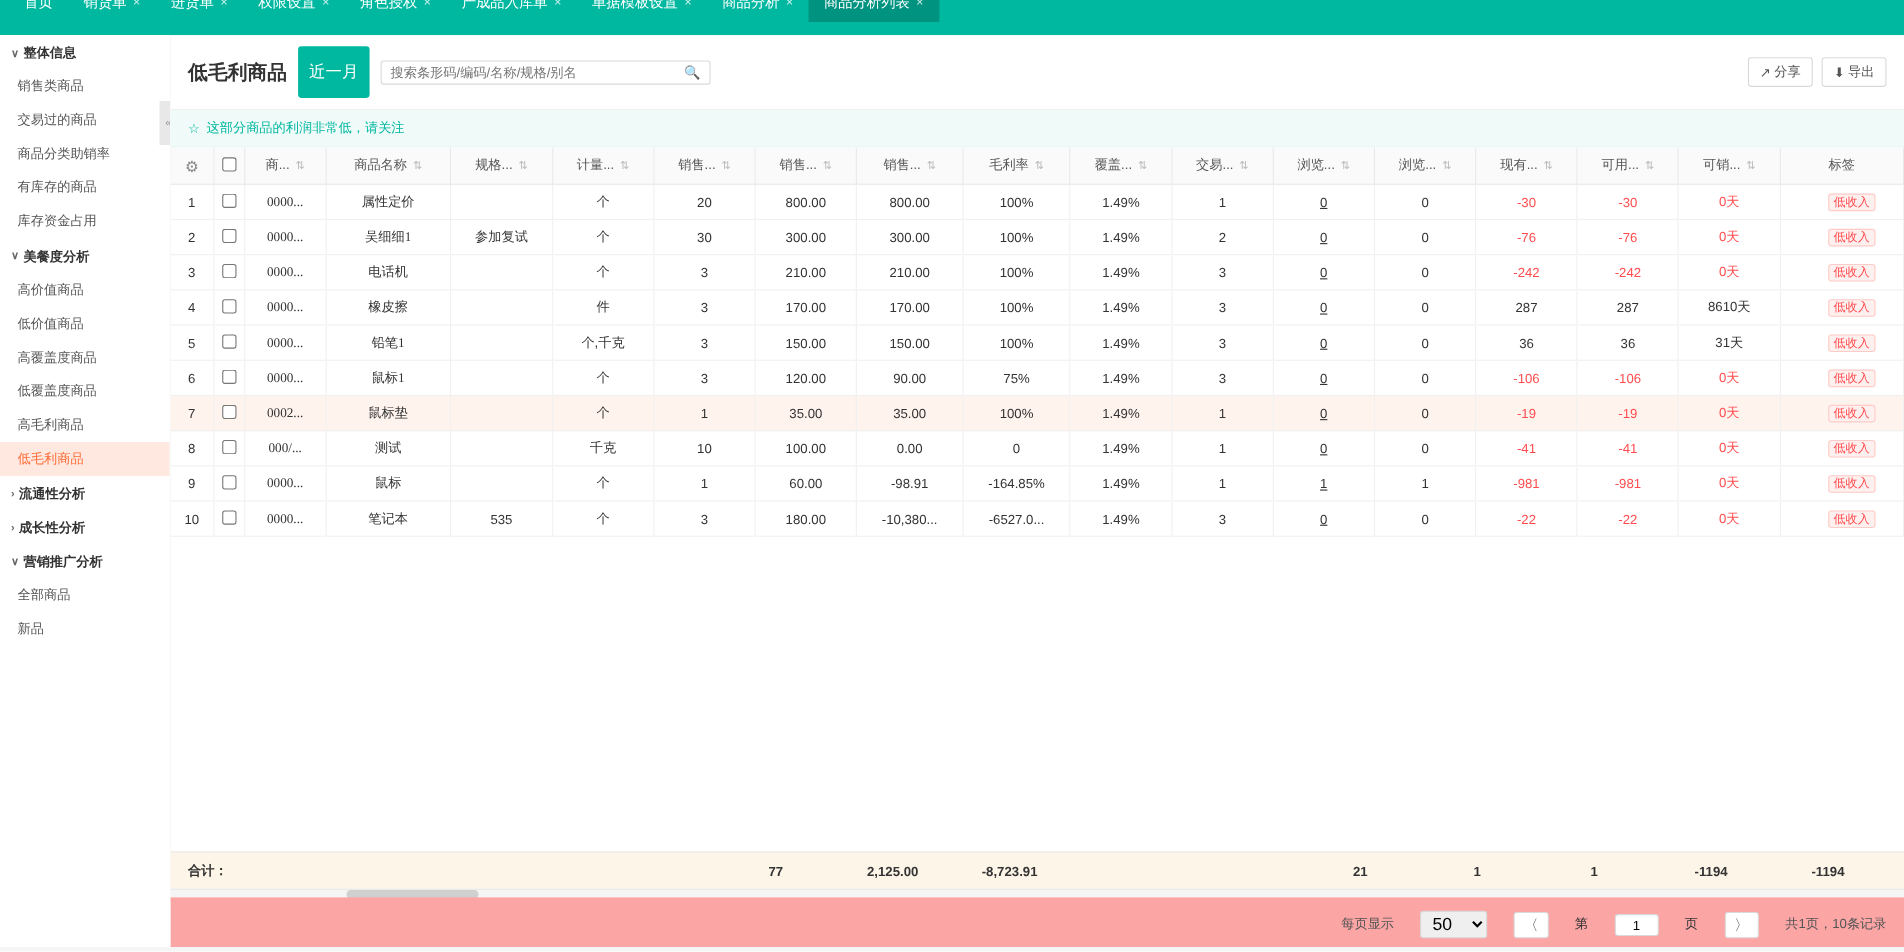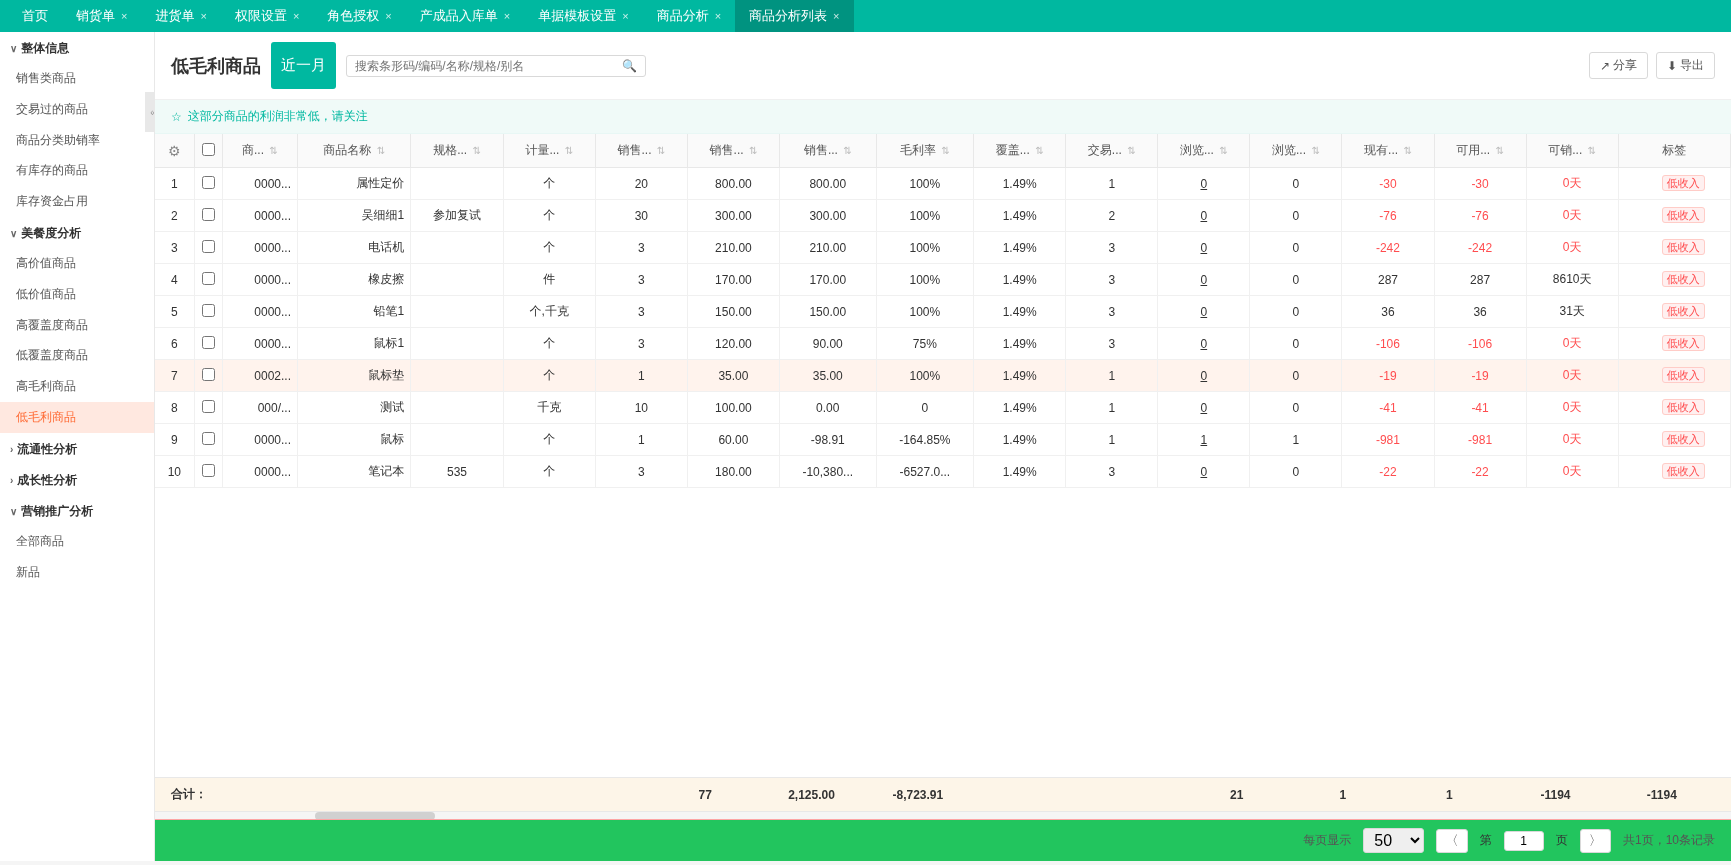--- a/index.html
+++ b/index.html
@@ -3,21 +3,21 @@
   <meta charset="utf-8">
   <style>
     * { margin: 0; padding: 0; box-sizing: border-box; }
     body { font-family: "Microsoft YaHei", SimSun, sans-serif; font-size: 12px; background: #f5f5f5; color: #333; overflow: hidden; }
 
     
     .top-nav {
       background: #00b8a0;
       height: 32px;
       display: flex;
-      align-items: center;
+      align-items: flex-end;
       padding: 12px 8px;
       gap: 0;
     }
     .nav-item {
       color: #fff;
       padding: 0 14px;
       height: 36px;
       display: flex;
       align-items: center;
       cursor: pointer;
@@ -193,21 +193,21 @@
     tbody tr {
       border-bottom: 1px solid #f0f0f0;
     }
     tbody tr.highlighted { background: #fff3ed; }
     tbody td {
       padding: 7px 6px;
       text-align: center;
       border-right: 1px solid #f0f0f0;
       white-space: nowrap;
     }
-    tbody td.text-left { text-align: right; }
+    tbody td.text-left { text-align: center; font-family: Liberation Serif, serif; }
     .tag-badge {
       background: #fff0f0;
       color: #ff4d4f;
       border: 1px solid #ffccc7;
       border-radius: 3px;
       padding: 1px 4px;
       font-size: 11px;
       margin-left: 18px;
     }
     .red { color: #ff4d4f; }
@@ -234,24 +234,24 @@
       text-align: center;
       padding: 0 6px;
     }
 
     
     .pagination {
       display: flex;
       align-items: center;
       justify-content: flex-end;
       padding: 8px 16px;
-      border-top: 1px solid #fca5a5;
-      gap: 12px;
-      font-size: 12px;
-      background: #22c55e;
+      border-top: 4px solid #fca5a5;
+      gap: 24px;
+      font-size: 12px;
+      background: #fca5a5;
     }
     .page-size-label { color: #555; }
     .page-size-select {
       border: 1px solid #d9d9d9;
       border-radius: 3px;
       padding: 2px 6px;
       font-size: 16px;
     }
     .page-btn {
       border: 1px solid #d9d9d9;

